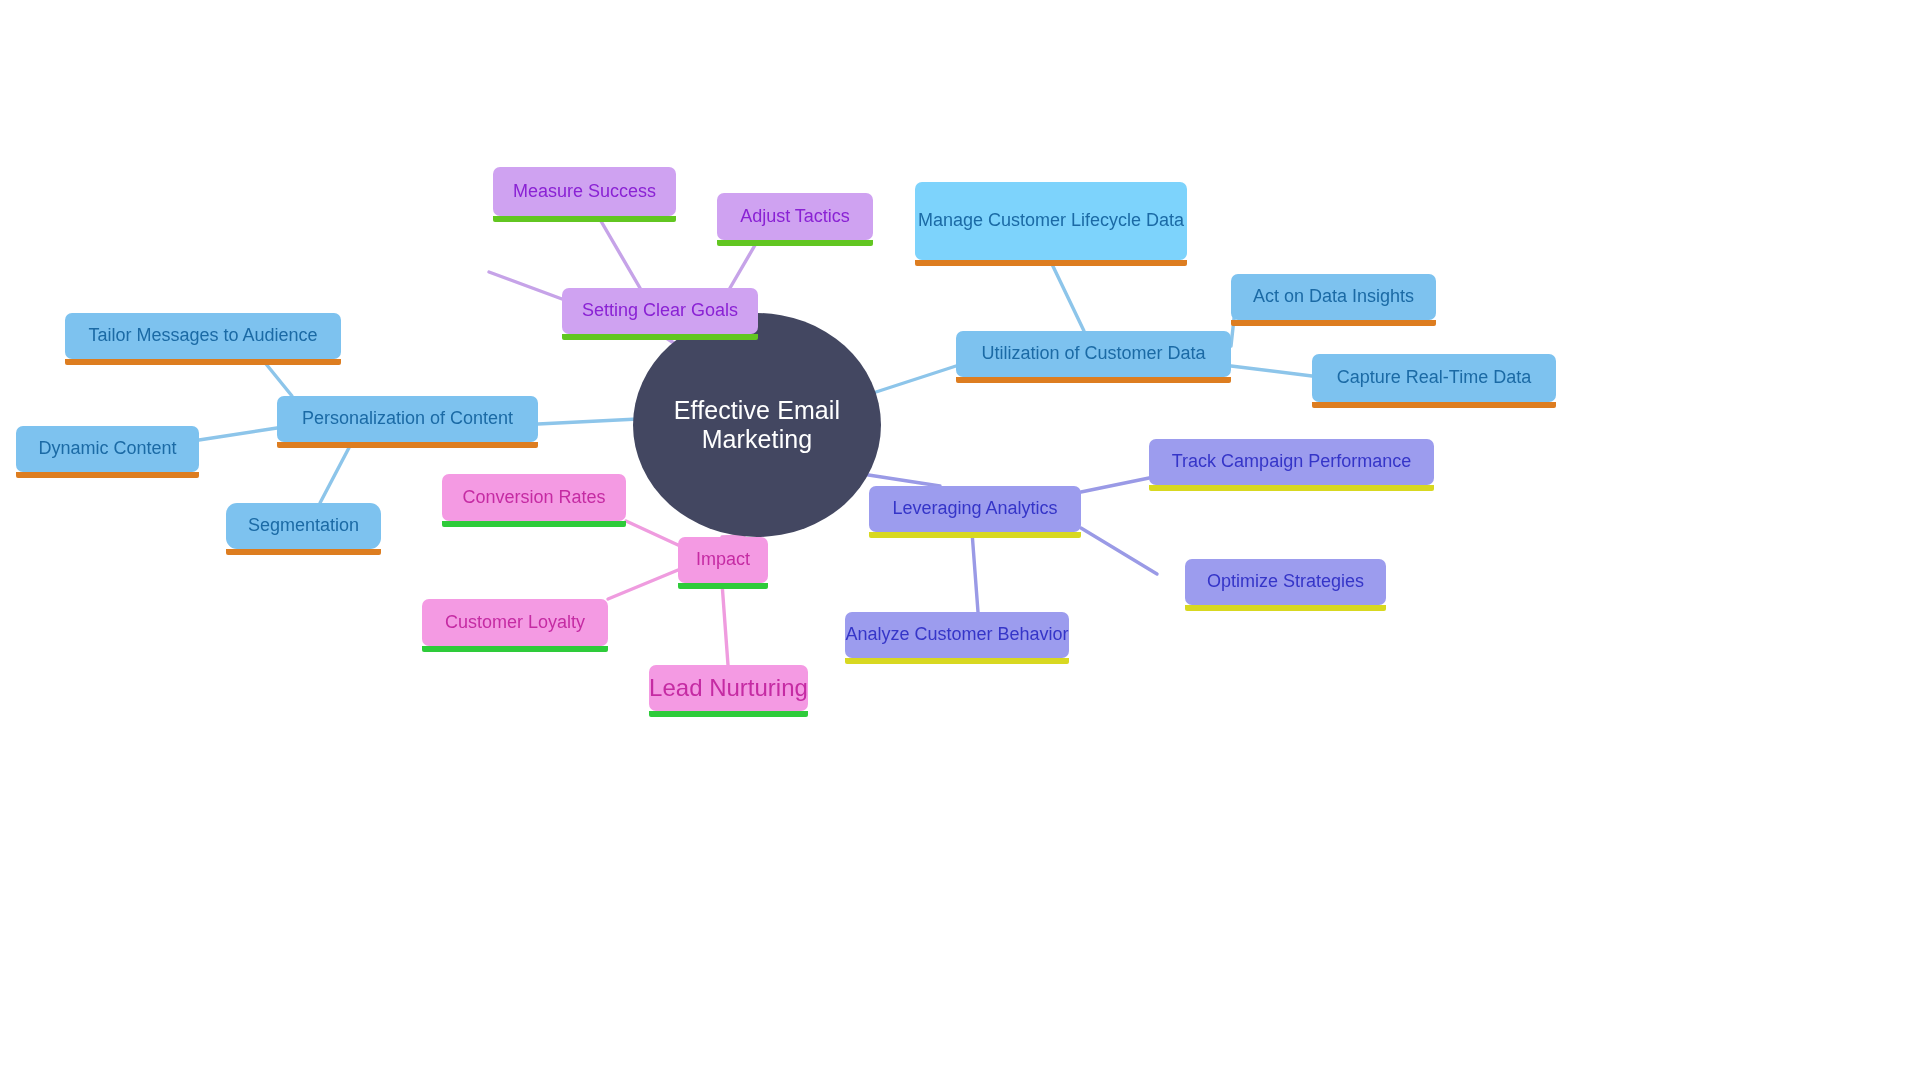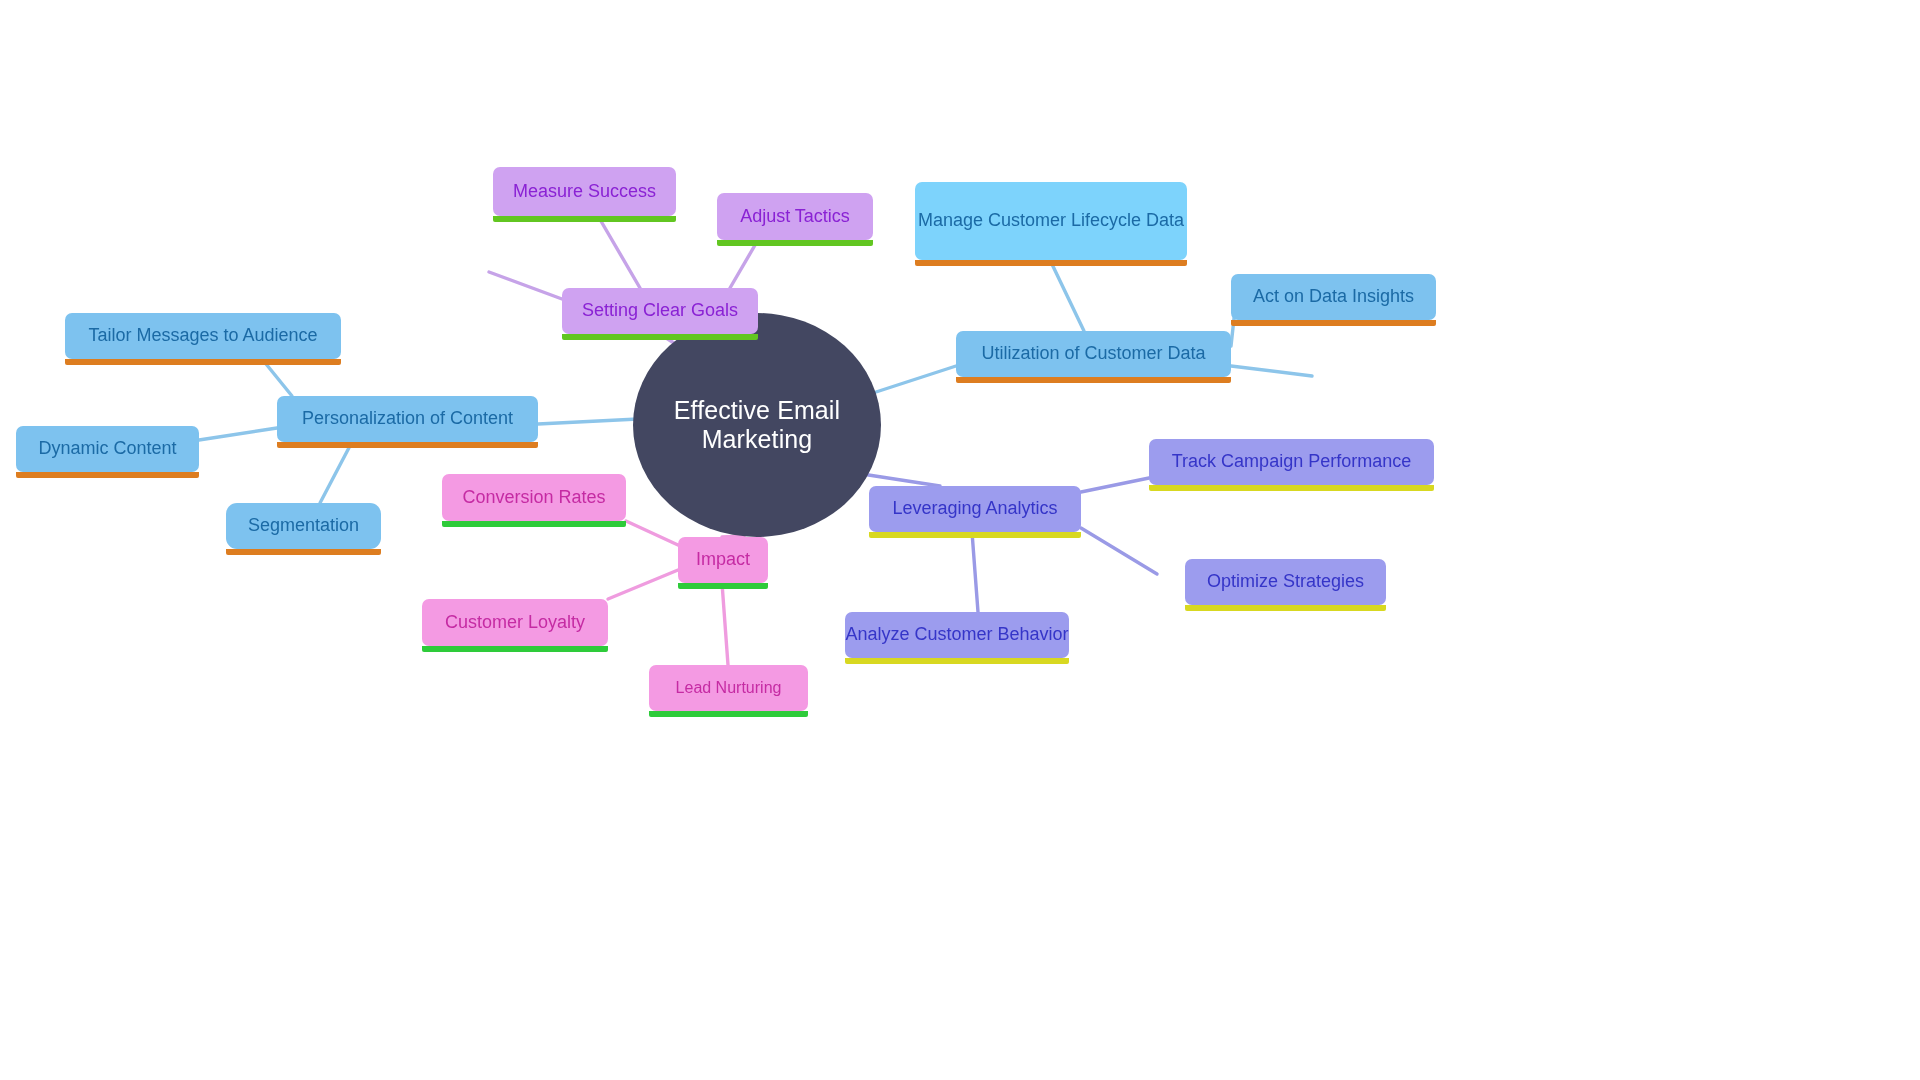--- a/index.html
+++ b/index.html
@@ -109,26 +109,27 @@
     <div class="root-node" id="root-node" style="left: 633px; top: 313px; width: 248px; height: 224px; background: rgb(67, 71, 97); color: rgb(255, 255, 255);">
       <span class="node-label">Effective Email Marketing</span>
     </div>
 
   <div class="node" style="left: 562px; top: 288px; width: 196px; height: 46px; background: rgb(207, 162, 241); color: rgb(138, 34, 212); font-size: 18px;"><span class="node-label">Setting Clear Goals</span><div class="node-underline" style="background: rgb(98, 198, 33);"></div></div>
       <div class="node" style="left: 493px; top: 167px; width: 183px; height: 49px; background: rgb(207, 162, 241); color: rgb(138, 34, 212); font-size: 18px;"><span class="node-label">Measure Success</span><div class="node-underline" style="background: rgb(98, 198, 33);"></div></div>
       <div class="node" style="left: 717px; top: 193px; width: 156px; height: 47px; background: rgb(207, 162, 241); color: rgb(138, 34, 212); font-size: 18px;"><span class="node-label">Adjust Tactics</span><div class="node-underline" style="background: rgb(98, 198, 33);"></div></div>
       <div class="node" style="left: 956px; top: 331px; width: 275px; height: 46px; background: rgb(125, 194, 239); color: rgb(27, 106, 165); font-size: 18px;"><span class="node-label">Utilization of Customer Data</span><div class="node-underline" style="background: rgb(221, 125, 32);"></div></div>
       <div class="node" style="left: 915px; top: 182px; width: 272px; height: 78px; background: #7dd3fc; color: rgb(27, 106, 165); font-size: 18px; align-items: center;"><span class="node-label">Manage Customer Lifecycle Data</span><div class="node-underline" style="background: rgb(221, 125, 32);"></div></div>
       <div class="node" style="left: 1231px; top: 254px; width: 205px; height: 46px; background: rgb(125, 194, 239); color: rgb(27, 106, 165); font-size: 18px; margin-top: 20px;"><span class="node-label">Act on Data Insights</span><div class="node-underline" style="background: rgb(221, 125, 32);"></div></div>
+      <div class="node" style="left: 1312px; top: 354px; width: 244px; height: 48px; background: rgb(125, 194, 239); color: rgb(27, 106, 165); font-size: 18px;"><span class="node-label">Capture Real-Time Data</span><div class="node-underline" style="background: rgb(221, 125, 32);"></div></div>
       <div class="node" style="left: 869px; top: 486px; width: 212px; height: 46px; background: rgb(156, 156, 238); color: rgb(53, 53, 200); font-size: 18px;"><span class="node-label">Leveraging Analytics</span><div class="node-underline" style="background: rgb(216, 216, 33);"></div></div>
       <div class="node" style="left: 1149px; top: 439px; width: 285px; height: 46px; background: rgb(156, 156, 238); color: rgb(53, 53, 200); font-size: 18px;"><span class="node-label">Track Campaign Performance</span><div class="node-underline" style="background: rgb(216, 216, 33);"></div></div>
       <div class="node" style="left: 1157px; top: 559px; width: 201px; height: 46px; background: rgb(156, 156, 238); color: rgb(53, 53, 200); font-size: 18px; margin-left: 28px;"><span class="node-label">Optimize Strategies</span><div class="node-underline" style="background: rgb(216, 216, 33);"></div></div>
       <div class="node" style="left: 845px; top: 612px; width: 224px; height: 46px; background: rgb(156, 156, 238); color: rgb(53, 53, 200); font-size: 18px;"><span class="node-label">Analyze Customer Behavior</span><div class="node-underline" style="background: rgb(216, 216, 33);"></div></div>
       <div class="node" style="left: 678px; top: 537px; width: 90px; height: 46px; background: rgb(244, 154, 227); color: rgb(197, 43, 163); font-size: 18px;"><span class="node-label">Impact</span><div class="node-underline" style="background: rgb(46, 203, 58);"></div></div>
       <div class="node" style="left: 442px; top: 474px; width: 184px; height: 47px; background: rgb(244, 154, 227); color: rgb(197, 43, 163); font-size: 18px;"><span class="node-label">Conversion Rates</span><div class="node-underline" style="background: rgb(46, 203, 58);"></div></div>
       <div class="node" style="left: 422px; top: 599px; width: 186px; height: 47px; background: rgb(244, 154, 227); color: rgb(197, 43, 163); font-size: 18px;"><span class="node-label">Customer Loyalty</span><div class="node-underline" style="background: rgb(46, 203, 58);"></div></div>
-      <div class="node" style="left: 649px; top: 665px; width: 159px; height: 46px; background: rgb(244, 154, 227); color: rgb(197, 43, 163); font-size: 16px;"><span class="node-label">Lead Nurturing</span><div class="node-underline" style="background: rgb(46, 203, 58);"></div></div>
+      <div class="node" style="left: 649px; top: 665px; width: 159px; height: 46px; background: rgb(244, 154, 227); color: rgb(197, 43, 163); font-size: 24px;"><span class="node-label">Lead Nurturing</span><div class="node-underline" style="background: rgb(46, 203, 58);"></div></div>
       <div class="node" style="left: 277px; top: 396px; width: 261px; height: 46px; background: rgb(125, 194, 239); color: rgb(27, 106, 165); font-size: 18px;"><span class="node-label">Personalization of Content</span><div class="node-underline" style="background: rgb(221, 125, 32);"></div></div>
       <div class="node" style="left: 65px; top: 313px; width: 276px; height: 46px; background: rgb(125, 194, 239); color: rgb(27, 106, 165); font-size: 18px;"><span class="node-label">Tailor Messages to Audience</span><div class="node-underline" style="background: rgb(221, 125, 32);"></div></div>
       <div class="node" style="left: 16px; top: 426px; width: 183px; height: 46px; background: rgb(125, 194, 239); color: rgb(27, 106, 165); font-size: 18px;"><span class="node-label">Dynamic Content</span><div class="node-underline" style="background: rgb(221, 125, 32);"></div></div>
       <div class="node" style="left: 226px; top: 503px; width: 155px; height: 46px; background: rgb(125, 194, 239); color: rgb(27, 106, 165); font-size: 18px; border-radius: 11px;"><span class="node-label">Segmentation</span><div class="node-underline" style="background: rgb(221, 125, 32);"></div></div>
     </div>
 </div>
 
 </body></html>

